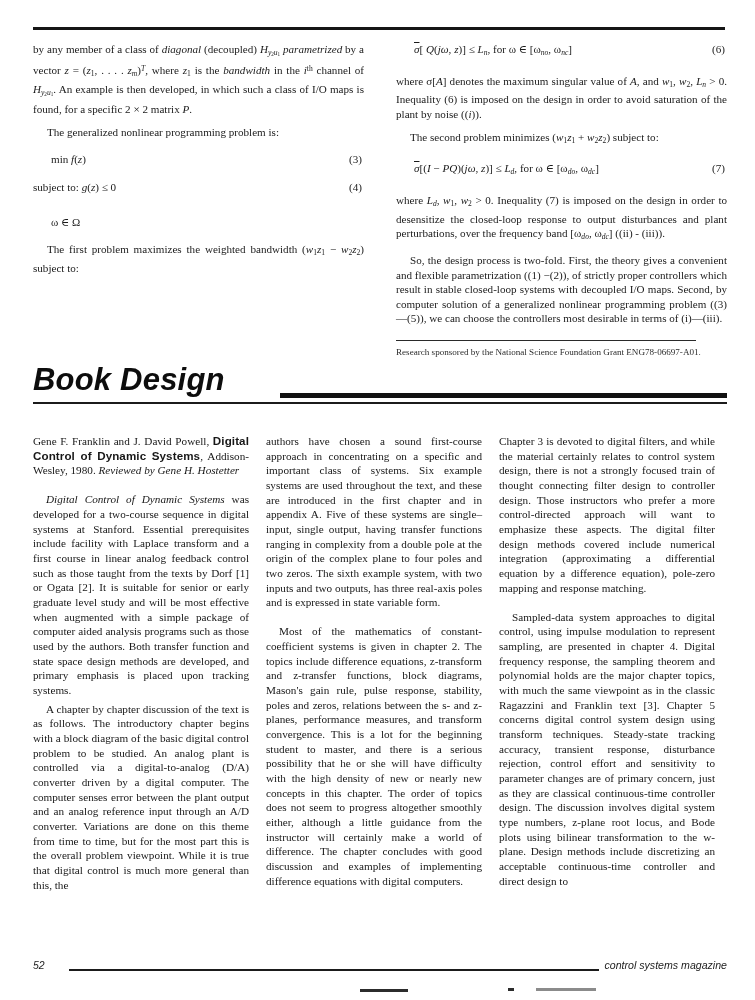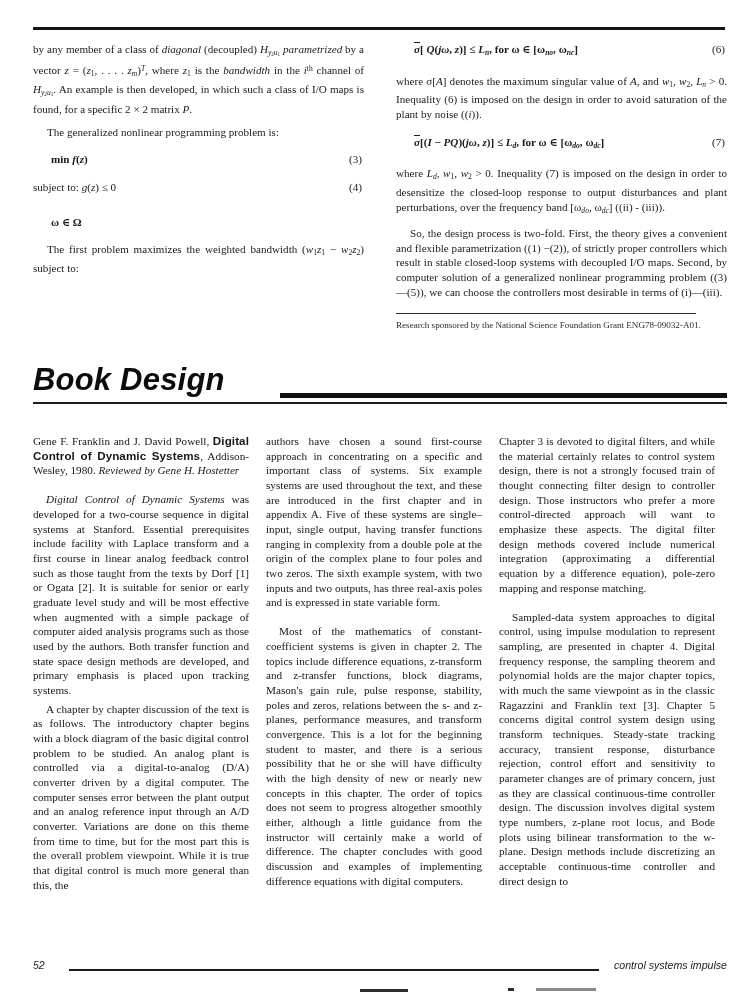--- a/index.html
+++ b/index.html
@@ -53,21 +53,21 @@
   }
   .art-col p.noindent { text-indent: 0; }
   .art-col p + p { margin-top: 8px; }
 
   .eqn {
     display: flex;
     justify-content: space-between;
     align-items: baseline;
     margin: 13px 0 13px 0;
   }
-  .eqn .body { padding-left: 18px; font-weight: bold; }
+  .eqn .body { padding-left: 18px; }
   .eqn .num { padding-right: 2px; }
   .eqn-tight { margin: 10px 0 4px 0; }
   .eqn-tight2 { margin: 21px 0 12px 0; }
 
   .footnote-rule {
     margin-top: 14px;
     width: 300px;
     height: 1px;
     background: #2a2a2a;
   }
@@ -227,31 +227,32 @@
       <p style="margin-top:0">The first problem maximizes the weighted bandwidth (<i>w</i><sub>1</sub><i>z</i><sub>1</sub> − <i>w</i><sub>2</sub><i>z</i><sub>2</sub>) subject to:</p>
     </div>
 
     <div class="art-col">
       <div class="eqn" style="margin-top:0">
         <span class="body"><span class="ov">σ</span>[ <i>Q</i>(<i>jω</i>, <i>z</i>)] ≤ <i>L</i><sub><i>n</i></sub>, for ω ∈ [ω<sub><i>no</i></sub>, ω<sub><i>nc</i></sub>]</span>
         <span class="num">(6)</span>
       </div>
 
       <p class="noindent">where σ[<i>A</i>] denotes the maximum singular value of <i>A</i>, and <i>w</i><sub>1</sub>, <i>w</i><sub>2</sub>, <i>L</i><sub><i>n</i></sub> &gt; 0. Inequality (6) is imposed on the design in order to avoid saturation of the plant by noise ((<i>i</i>)).</p>
+      <p>The second problem minimizes (<i>w</i><sub>1</sub><i>z</i><sub>1</sub> + <i>w</i><sub>2</sub><i>z</i><sub>2</sub>) subject to:</p>
 
       <div class="eqn">
         <span class="body"><span class="ov">σ</span>[(<i>I</i> − <i>PQ</i>)(<i>jω</i>, <i>z</i>)] ≤ <i>L</i><sub><i>d</i></sub>, for ω ∈ [ω<sub><i>do</i></sub>, ω<sub><i>dc</i></sub>]</span>
         <span class="num">(7)</span>
       </div>
 
       <p class="noindent">where <i>L</i><sub><i>d</i></sub>, <i>w</i><sub>1</sub>, <i>w</i><sub>2</sub> &gt; 0. Inequality (7) is imposed on the design in order to desensitize the closed-loop response to output disturbances and plant perturbations, over the frequency band [ω<sub><i>do</i></sub>, ω<sub><i>dc</i></sub>] ((ii) - (iii)).</p>
       <p>So, the design process is two-fold. First, the theory gives a convenient and flexible parametrization ((1) −(2)), of strictly proper controllers which result in stable closed-loop systems with decoupled I/O maps. Second, by computer solution of a generalized nonlinear programming problem ((3)—(5)), we can choose the controllers most desirable in terms of (i)—(iii).</p>
 
       <div class="footnote-rule"></div>
-      <div class="footnote">Research sponsored by the National Science Foundation Grant ENG78-09032-A01.</div>
+      <div class="footnote">Research sponsored by the National Science Foundation Grant ENG78-06697-A01.</div>
     </div>
   </div>
 
   <div class="banner">
     <div class="banner-title">Book Design</div>
     <div class="banner-rule"></div>
     <div class="banner-underline"></div>
   </div>
 
   <div class="review">
@@ -266,20 +267,20 @@
       </div>
     <div class="rev-col">
         <p class="noindent">Chapter 3 is devoted to digital filters, and while the material certainly relates to control system design, there is not a strongly focused train of thought connecting filter design to controller design. Those instructors who prefer a more control-directed approach will want to emphasize these aspects. The digital filter design methods covered include numerical integration (approximating a differential equation by a difference equation), pole-zero mapping and response matching.</p>
         <p class="gap">Sampled-data system approaches to digital control, using impulse modulation to represent sampling, are presented in chapter 4. Digital frequency response, the sampling theorem and polynomial holds are the major chapter topics, with much the same viewpoint as in the classic Ragazzini and Franklin text [3]. Chapter 5 concerns digital control system design using transform techniques. Steady-state tracking accuracy, transient response, disturbance rejection, control effort and sensitivity to parameter changes are of primary concern, just as they are classical continuous-time controller design. The discussion involves digital system type numbers, z-plane root locus, and Bode plots using bilinear transformation to the w-plane. Design methods include discretizing an acceptable continuous-time controller and direct design to</p>
       </div>
   </div>
 
   <div class="footer">
     <div class="folio">52</div>
     <div class="footer-rule"></div>
-    <div class="footer-title">control systems impulse</div>
+    <div class="footer-title">control systems magazine</div>
   </div>
 
   <div class="scan-mark" style="left:360px; top:989px; width:48px;"></div>
   <div class="scan-mark" style="left:508px; top:988px; width:6px;"></div>
   <div class="scan-mark" style="left:536px; top:988px; width:60px; opacity:.55;"></div>
 
 </div>
 
 </body></html>

